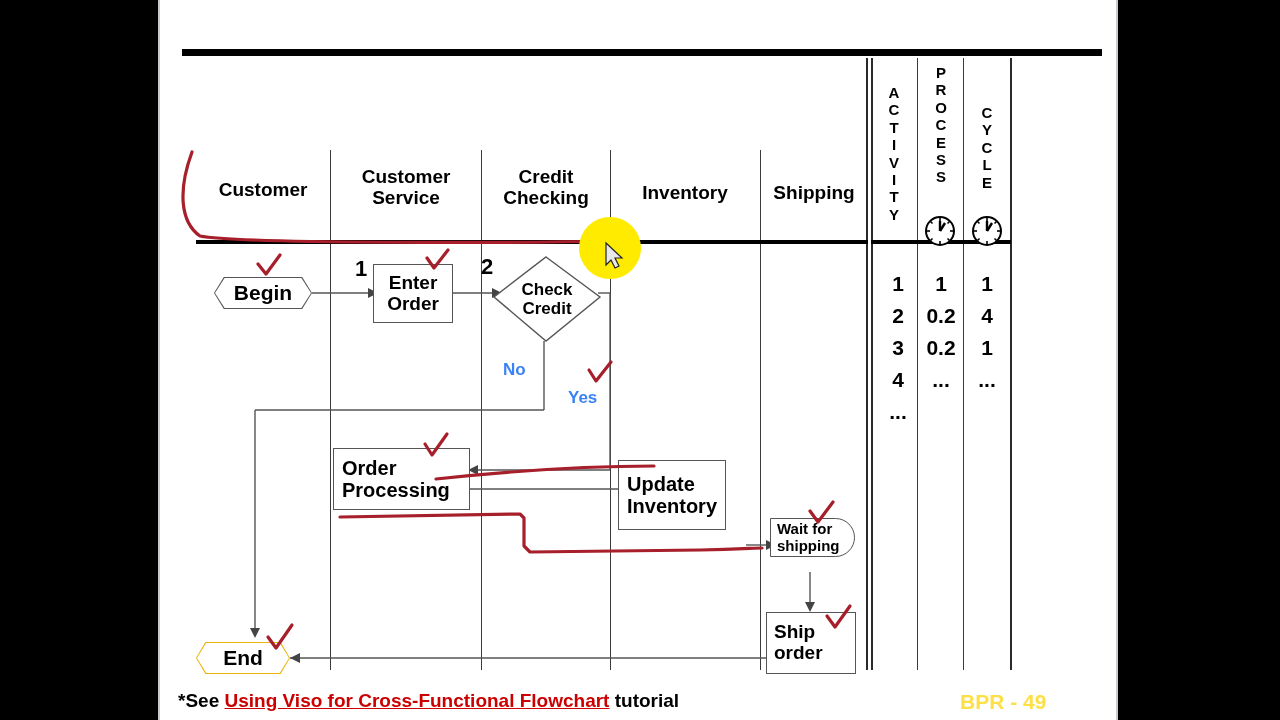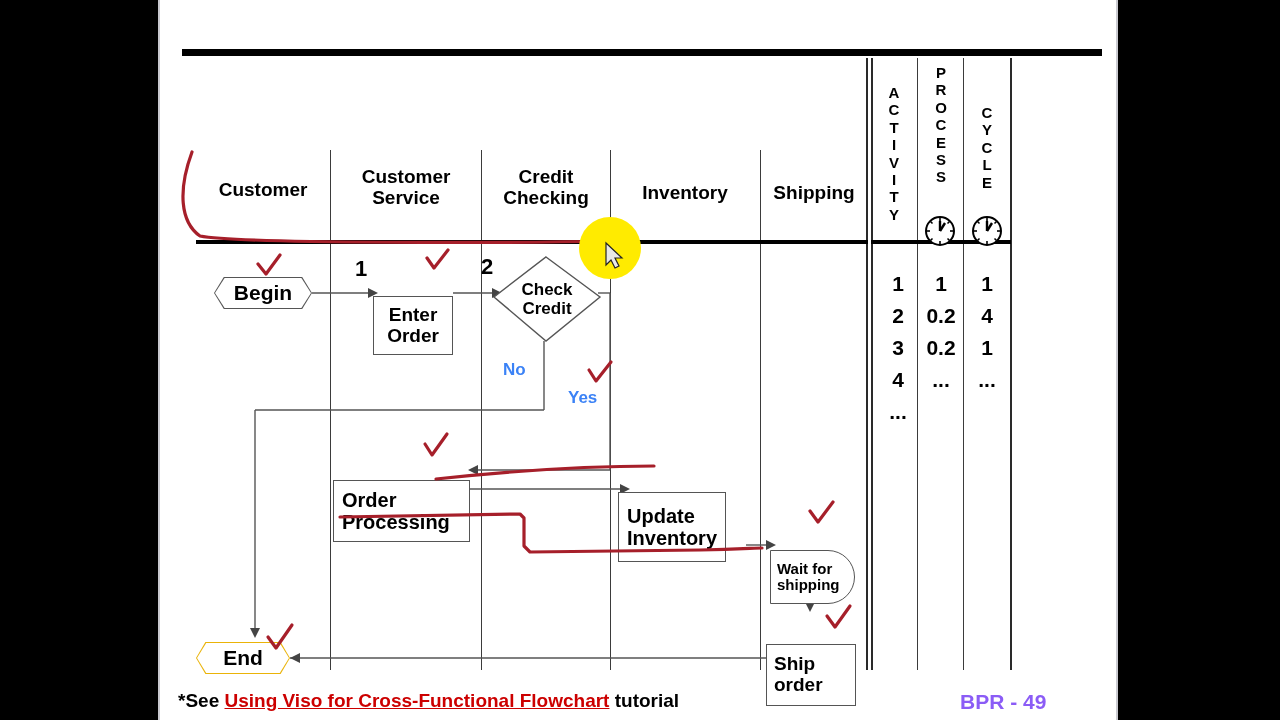--- a/index.html
+++ b/index.html
@@ -26,34 +26,34 @@
   .vcol{position:absolute;width:24px;text-align:center;font-size:15px;font-weight:bold;
         color:#000;line-height:1.16;letter-spacing:0px;}
   .vcol span{display:block;}
 
   .numcol{position:absolute;width:46px;text-align:center;font-size:21px;font-weight:bold;
           color:#000;line-height:1.52;}
   .numcol span{display:block;}
 
   .box{position:absolute;border:1px solid #555;background:#fff;box-sizing:border-box;
        display:flex;align-items:center;justify-content:center;text-align:center;
-       font-weight:bold;color:#000;line-height:1.1;margin-top:32px;}
+       font-weight:bold;color:#000;line-height:1.1;}
   .delay{border-radius:0 42px 42px 0;}
   .term{position:absolute;background:#fff;border:1px solid #555;box-sizing:border-box;
         display:flex;align-items:center;justify-content:center;font-weight:bold;color:#000;
         clip-path:polygon(10% 0,90% 0,100% 50%,90% 100%,10% 100%,0 50%);
         border:none;}
   .stepnum{position:absolute;font-size:22px;font-weight:bold;color:#000;}
   .brlabel{position:absolute;font-size:17px;font-weight:bold;color:#3b82f6;}
 
   #cursorglow{position:absolute;border-radius:50%;background:#ffeb00;}
 
   #footnote{position:absolute;left:178px;top:690px;font-size:19px;font-weight:bold;color:#000;}
   #footnote .lnk{color:#cc0000;text-decoration:underline;}
-  #pagenum{position:absolute;left:960px;top:690px;font-size:21px;font-weight:bold;color:#8b5cf6;}
+  #pagenum{position:absolute;left:960px;top:690px;font-size:21px;font-weight:bold;color:#fde047;}
 
   svg.anno{position:absolute;left:0;top:0;width:1280px;height:720px;pointer-events:none;}
   svg.conn{position:absolute;left:0;top:0;width:1280px;height:720px;pointer-events:none;}
 </style>
 </head>
 <body>
 
 <div id="stage">
 
   <div id="page"></div>
@@ -243,21 +243,21 @@
     <div>Order</div>
     <div>Processing</div>
   </div>
 
   <div class="box" style="left:618px;top:460px;width:108px;height:70px;flex-direction:column;align-items:flex-start;
               justify-content:center;padding-left:8px;font-size:20px;text-align:left;">
     <div>Update</div>
     <div>Inventory</div>
   </div>
 
-  <div class="box delay" style="left:770px;top:518px;width:85px;height:54px;flex-direction:column;align-items:flex-start;
+  <div class="box delay" style="left:770px;top:518px;width:85px;height:39px;flex-direction:column;align-items:flex-start;
               justify-content:center;padding-left:6px;font-size:15px;text-align:left;">
     <div>Wait for</div>
     <div>shipping</div>
   </div>
 
   <div class="box" style="left:766px;top:612px;width:90px;height:62px;flex-direction:column;align-items:flex-start;
               justify-content:center;padding-left:7px;font-size:19px;text-align:center;">
     <div>Ship</div>
     <div>order</div>
   </div>

